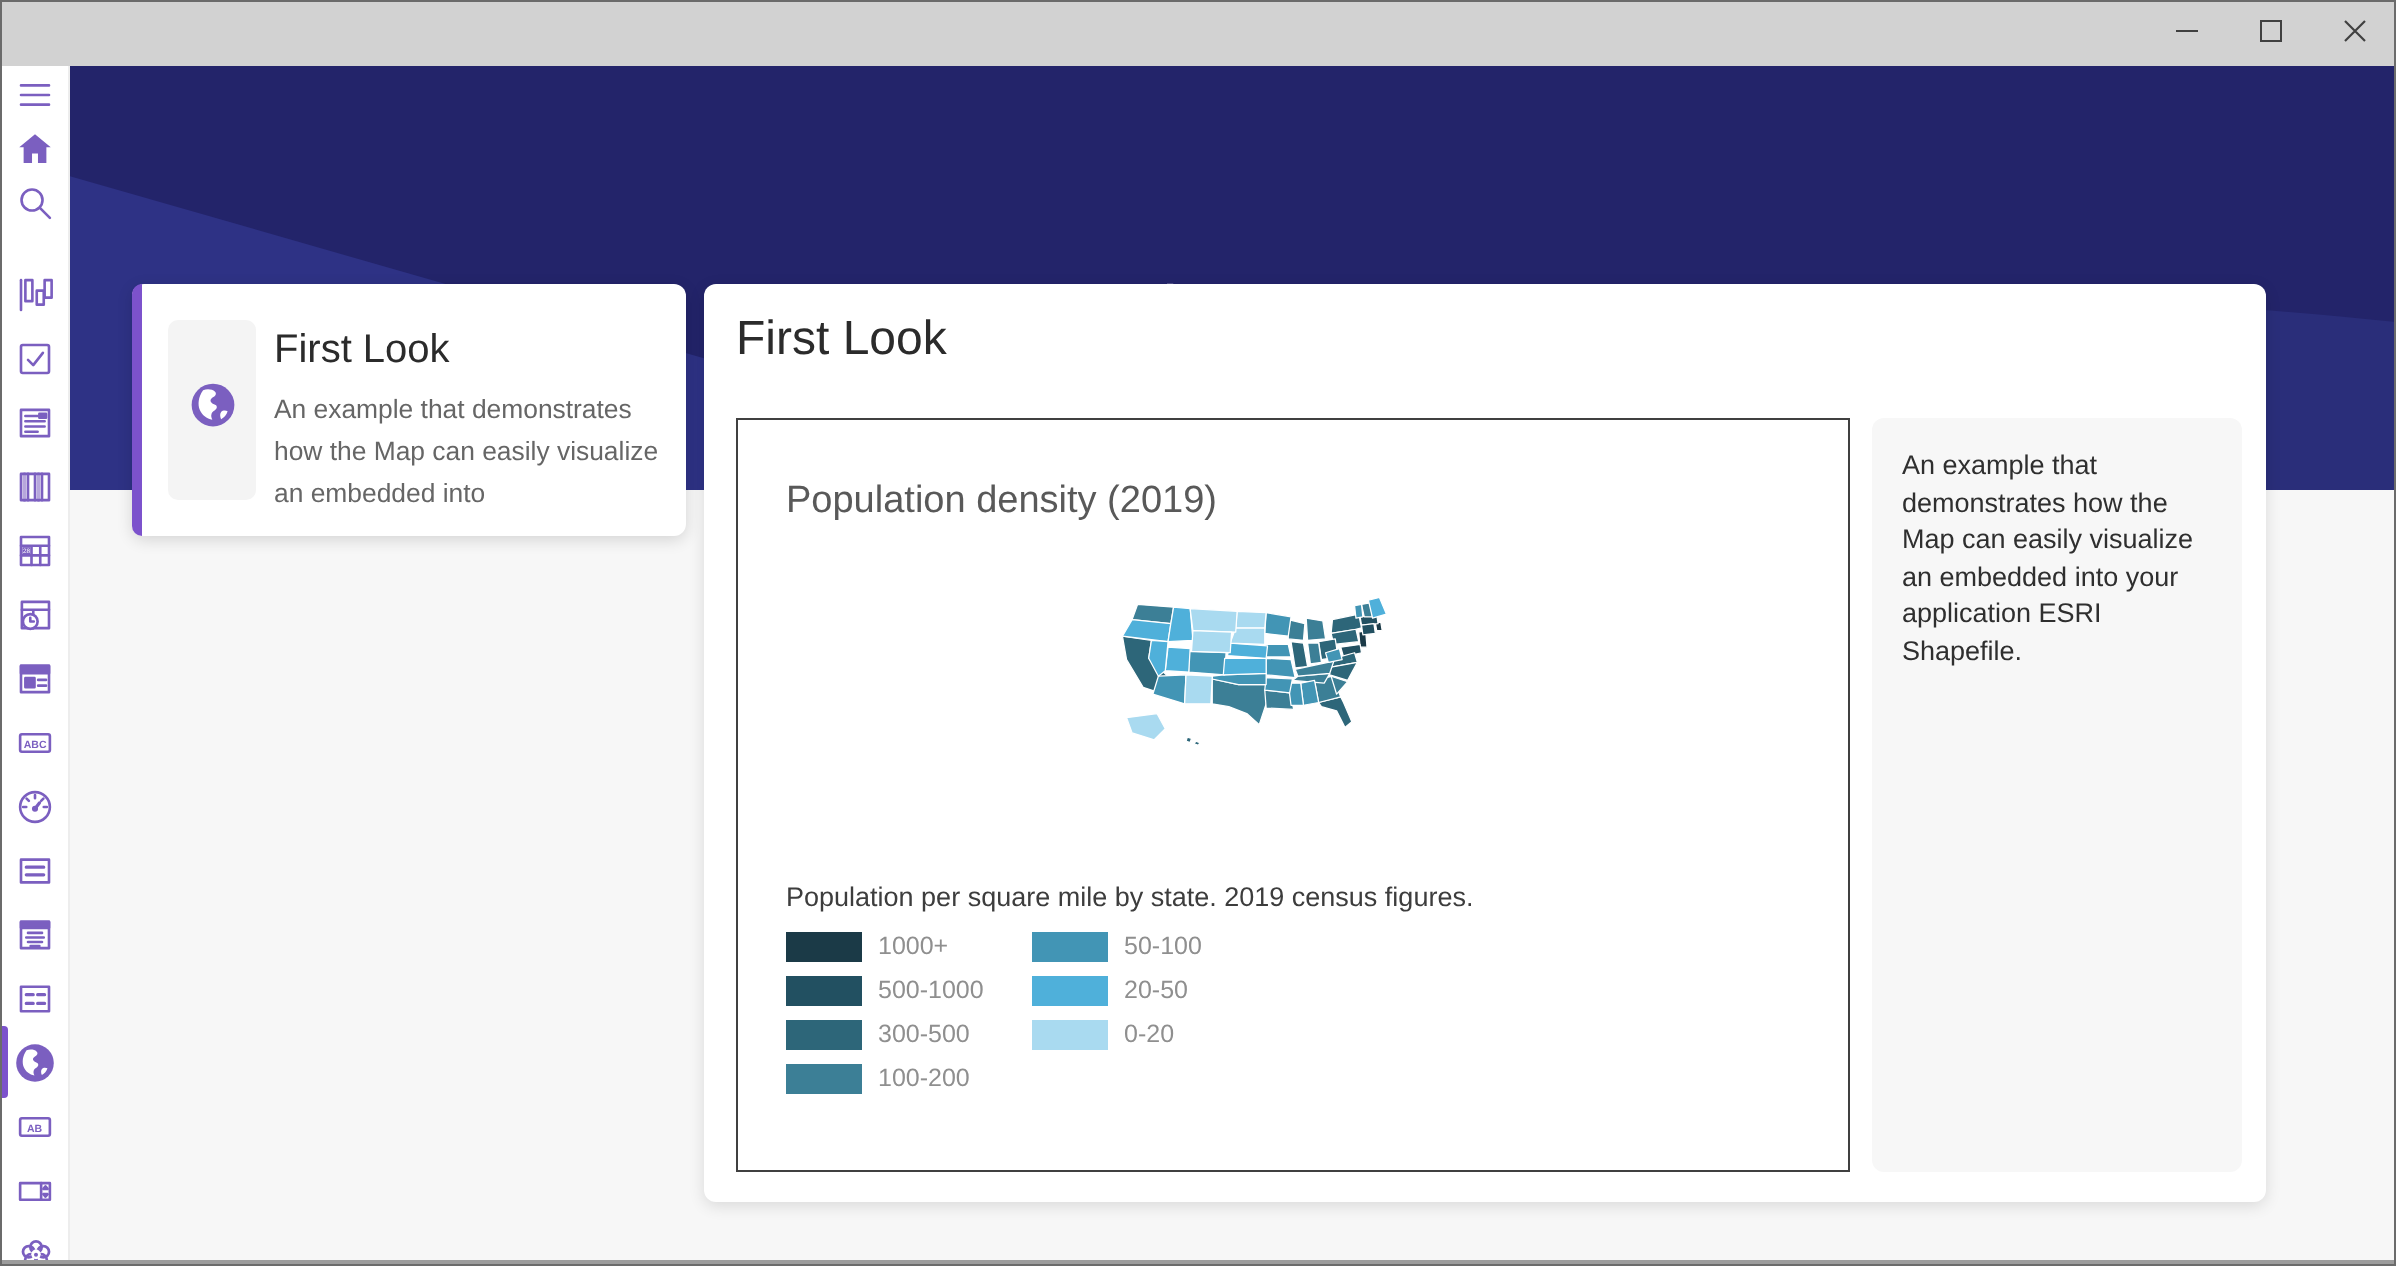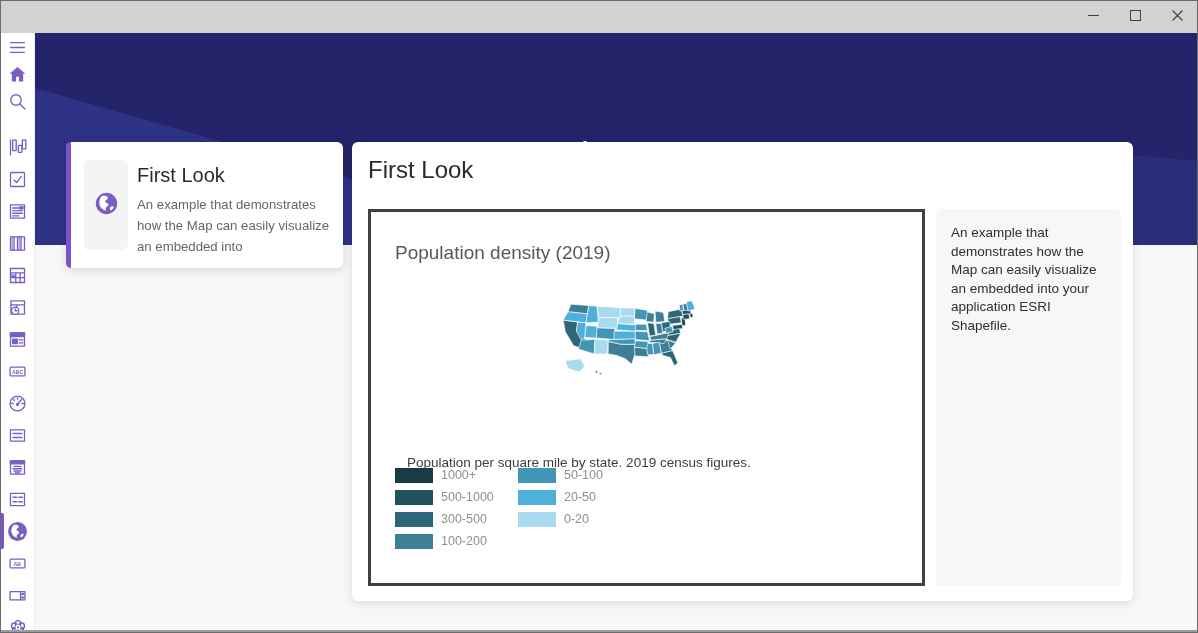--- a/index.html
+++ b/index.html
@@ -30,25 +30,25 @@
   .hdr-btn .bicon{display:flex;align-items:center;}
   
   .example-card{position:absolute;left:66px;top:142px;width:277px;height:126px;background:#fff;border-radius:6px;box-shadow:0 2px 8px rgba(0,0,0,.14);z-index:3;cursor:pointer;}
   .example-card .accent{position:absolute;left:0;top:0;width:5px;height:126px;background:#7c52cc;border-radius:6px 0 0 6px;}
   .example-card .tile{position:absolute;left:18px;top:18px;width:44px;height:90px;background:#f4f4f4;border-radius:5px;display:flex;align-items:center;justify-content:center;}
   .example-card h3{position:absolute;left:71px;top:22px;margin:0;font-size:20px;font-weight:400;color:#2b2b2b;}
   .example-card p{position:absolute;left:71px;top:52px;margin:0;width:198px;height:64px;overflow:hidden;font-size:13.2px;line-height:21px;color:#666;}
   
   .main-card{position:absolute;left:352px;top:142px;width:781px;height:459px;background:#fff;border-radius:6px;box-shadow:0 2px 8px rgba(0,0,0,.12);z-index:3;}
   .main-heading{position:absolute;left:16px;top:14px;margin:0;font-size:24px;font-weight:400;color:#2b2b2b;}
-  .chart-box{position:absolute;left:16px;top:67px;width:557px;height:377px;border:3px solid #404040;box-sizing:border-box;background:#fff;}
+  .chart-box{position:absolute;left:16px;top:67px;width:557px;height:377px;border:1px solid #404040;box-sizing:border-box;background:#fff;}
   .chart-title{position:absolute;left:24px;top:30px;margin:0;font-size:19px;font-weight:400;color:#595959;}
   .usmap{position:absolute;left:186px;top:88px;}
   .usmap polygon{stroke:#ffffff;stroke-width:0.9;stroke-linejoin:round;}
-  .chart-caption{position:absolute;left:24px;top:231px;margin:12px;font-size:13.5px;color:#3d3d3d;}
+  .chart-caption{position:absolute;left:24px;top:231px;margin:0;font-size:13.5px;color:#3d3d3d;}
   .legend{position:absolute;left:24px;top:252px;width:400px;}
   .legend-col{position:absolute;top:0;}
   .legend-col.c2{left:123px;}
   .legend-row{display:flex;align-items:center;height:22px;}
   .legend-swatch{width:38px;height:15px;display:inline-block;}
   .legend-label{margin-left:8px;font-size:12.5px;color:#8f8f8f;}
   
   .side-panel{position:absolute;left:584px;top:67px;width:185px;height:377px;background:#f7f7f7;border-radius:6px;box-sizing:border-box;padding:15px 15px;}
   .side-panel p{margin:0;font-size:13.5px;line-height:18.5px;color:#2f2f2f;}
 </style>

